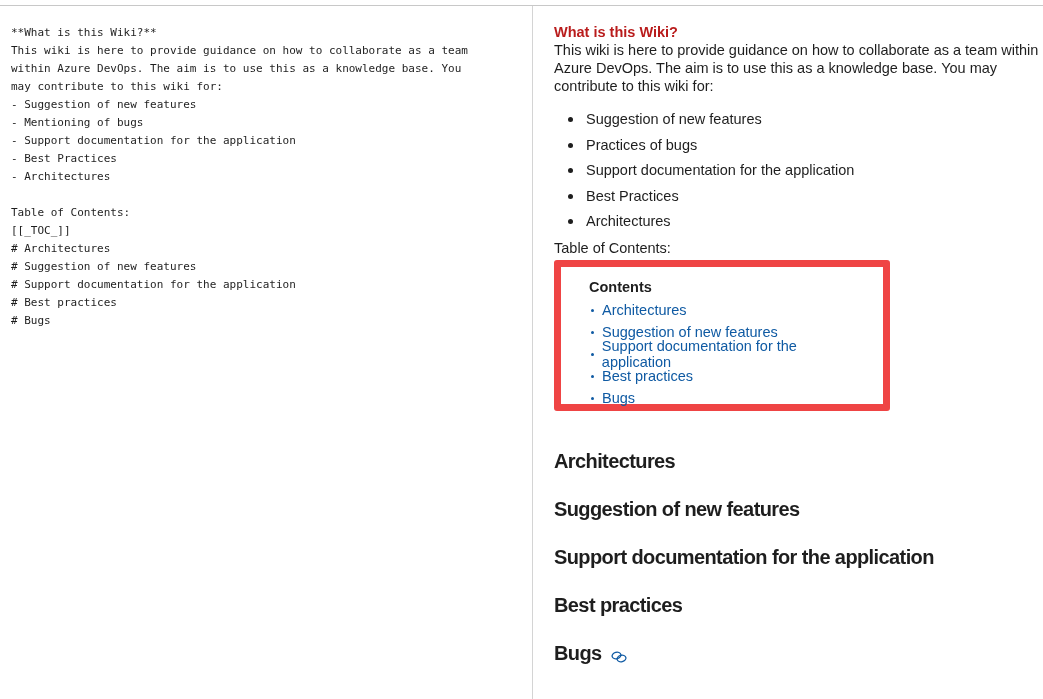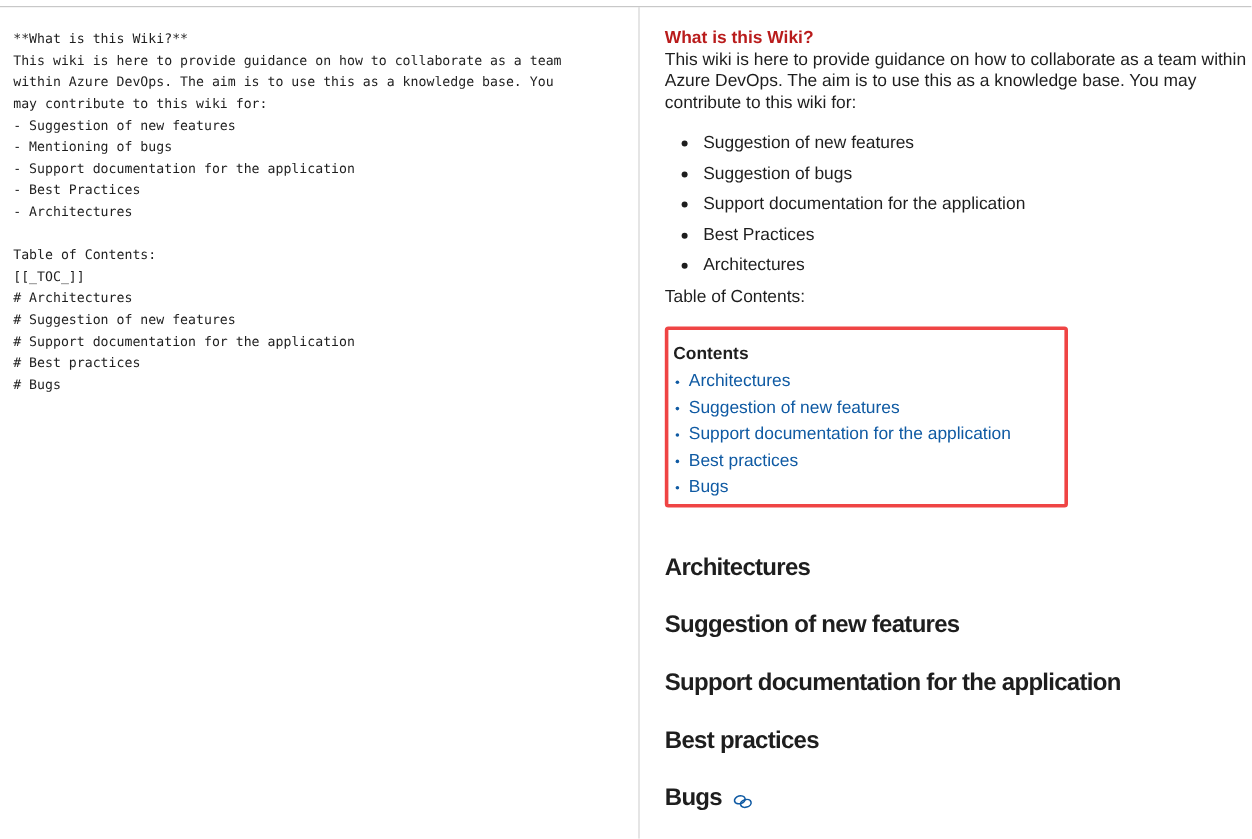--- a/index.html
+++ b/index.html
@@ -14,22 +14,22 @@
   }
   .preview { position: absolute; left: 534px; top: 6px; width: 509px; height: 693px; overflow: hidden; }
   .preview .inner { position: absolute; left: 20px; top: 17px; width: 485px; }
   .p-title { font-weight: bold; font-size: 14.5px; line-height: 18px; color: #b91c1c; }
   .p-body { font-size: 14.5px; line-height: 18px; color: #1e1e1e; }
   ul.bullets { list-style: none; margin-top: 15px; }
   ul.bullets li { position: relative; padding-left: 32px; font-size: 14.5px; line-height: 18px; margin-bottom: 7.6px; color: #1e1e1e; }
   ul.bullets li::before { content: ""; position: absolute; left: 14px; top: 7px; width: 5px; height: 5px; border-radius: 50%; background: #1e1e1e; }
   .toc-label { margin-top: 9px; font-size: 14.5px; line-height: 18px; color: #1e1e1e; }
   .toc-box {
-    margin-top: 15px; width: 336px; height: 151px;
-    border: 3px solid #ef4444; border-radius: 3px; padding: 11px 4px;
+    margin-top: 3px; width: 336px; height: 151px;
+    border: 7px solid #ef4444; border-radius: 3px; padding: 11px 28px;
   }
   .toc-head { font-weight: bold; font-size: 14.5px; line-height: 18px; color: #1e1e1e; margin-bottom: 3px; }
   .toc-item { display: flex; align-items: center; height: 22px; font-size: 14.5px; color: #0f5aa3; cursor: pointer; }
   .toc-item .dot { display: inline-block; width: 3px; height: 3px; border-radius: 50%; background: #0f5aa3; margin: 0 8px 0 2px; }
   .h1 { font-weight: bold; font-size: 20px; letter-spacing: -0.6px; line-height: 24px; color: #1e1e1e; height: 48px; display: flex; align-items: flex-start; }
   .headings { margin-top: 38px; }
   .link-icon { display: inline-block; margin-left: 8px; margin-top: 4px; width: 18px; height: 14px; }
 </style>
 </head>
 <body>
@@ -55,21 +55,21 @@
 <span># Best practices</span>
 <span># Bugs</span></pre>
 </div>
 
 <div class="preview">
   <div class="inner">
     <div class="p-title">What is this Wiki?</div>
     <div class="p-body">This wiki is here to provide guidance on how to collaborate as a team within Azure DevOps. The aim is to use this as a knowledge base. You may contribute to this wiki for:</div>
     <ul class="bullets">
       <li>Suggestion of new features</li>
-      <li>Suggestion of bugs</li>
+      <li>Practices of bugs</li>
       <li>Support documentation for the application</li>
       <li>Best Practices</li>
       <li>Architectures</li>
     </ul>
     <div class="toc-label">Table of Contents:</div>
     <div class="toc-box">
       <div class="toc-head">Contents</div>
       <div class="toc-item">
           <span class="dot"></span>
           <span>Architectures</span>

